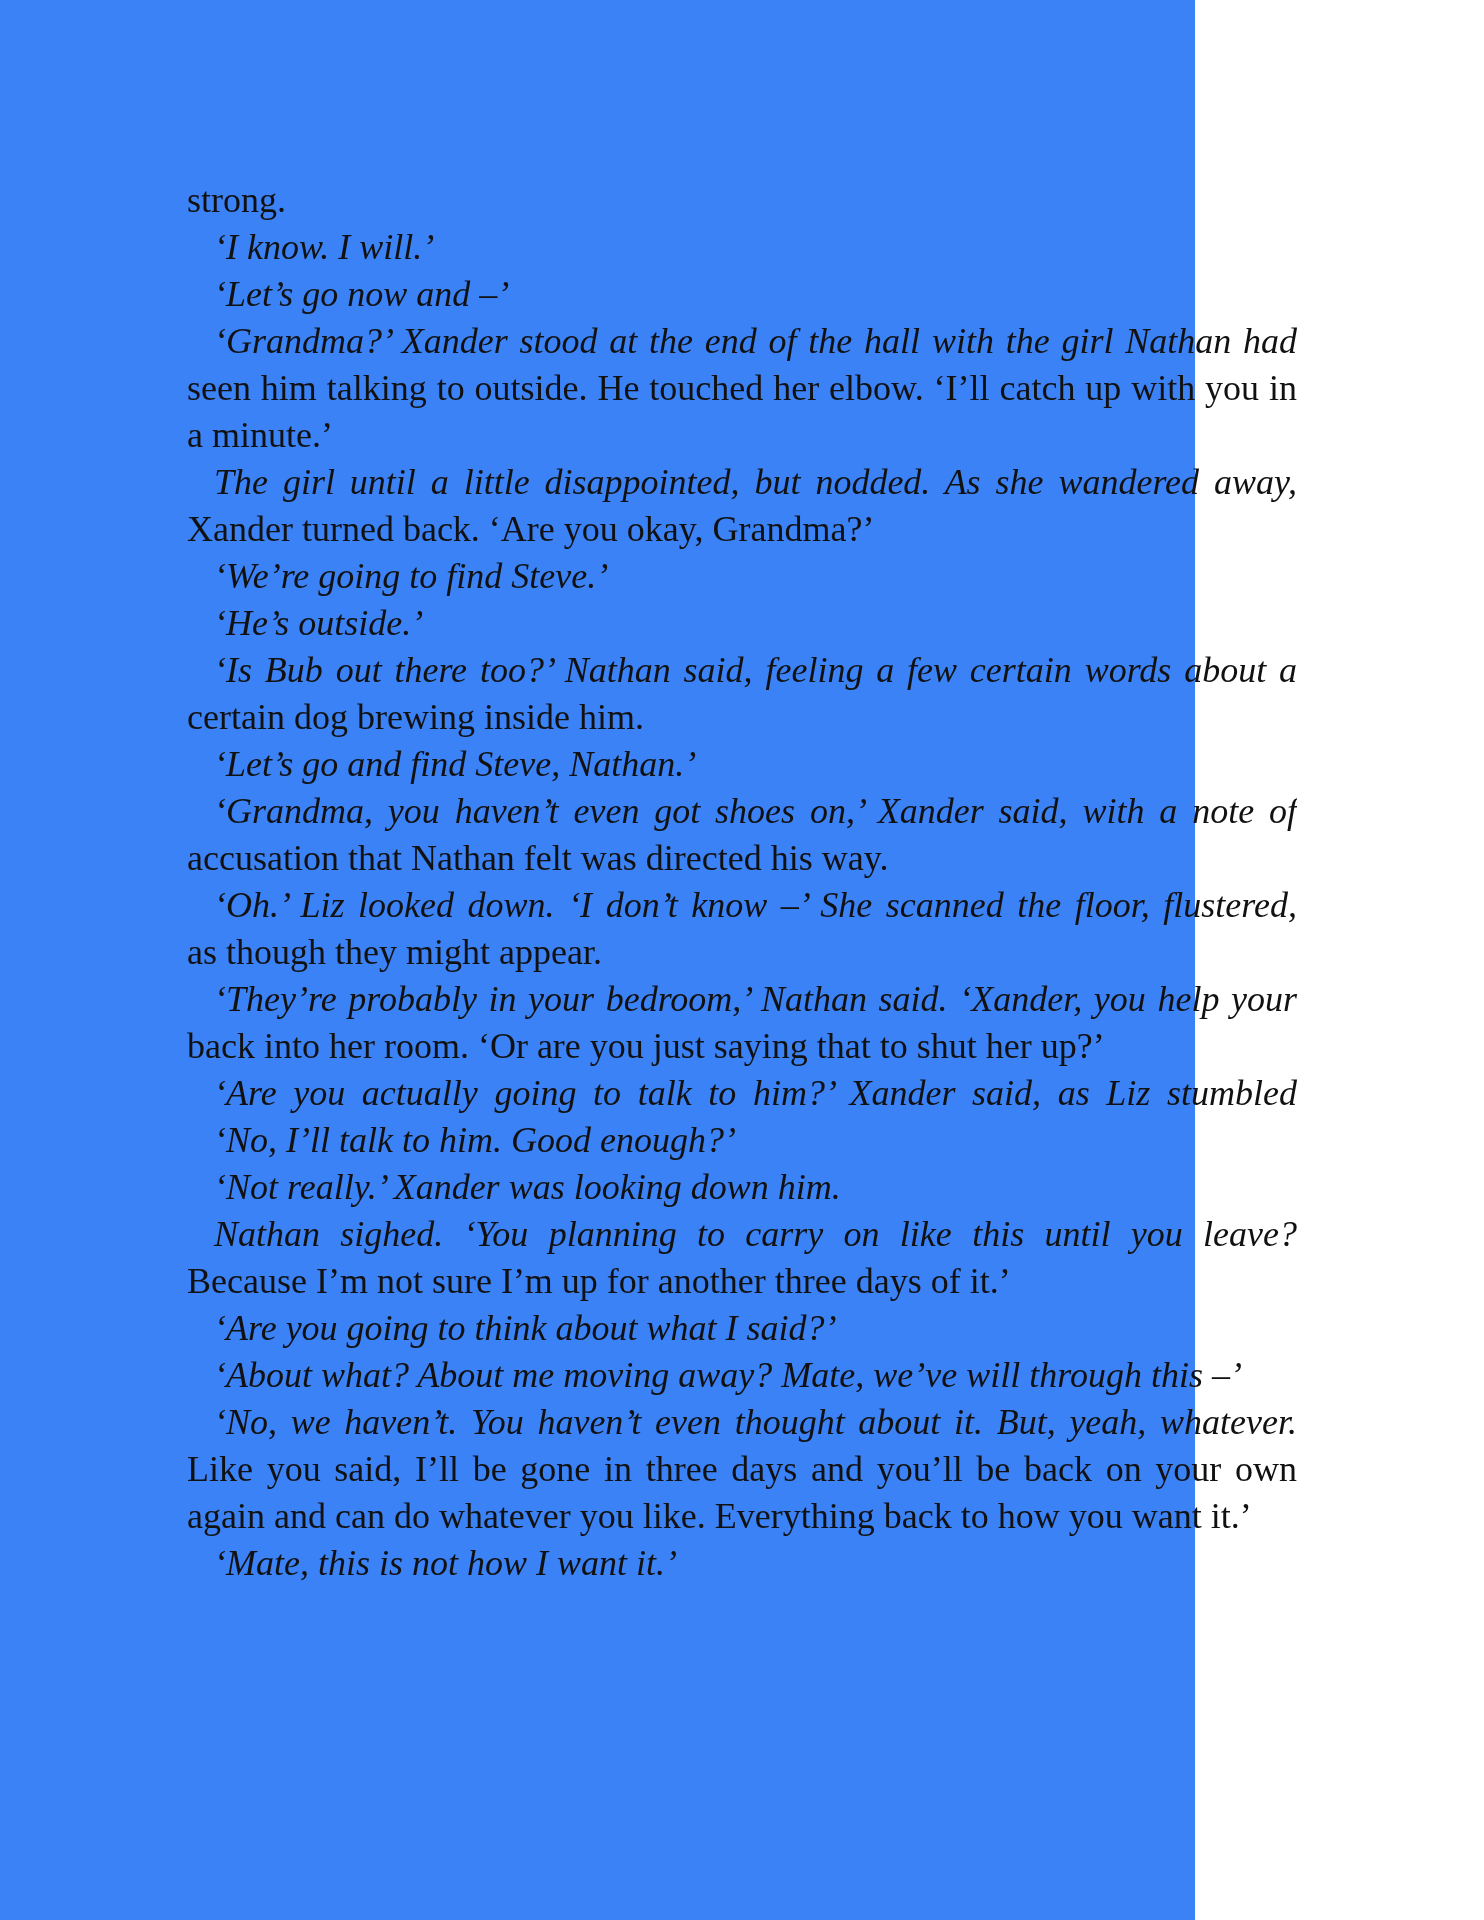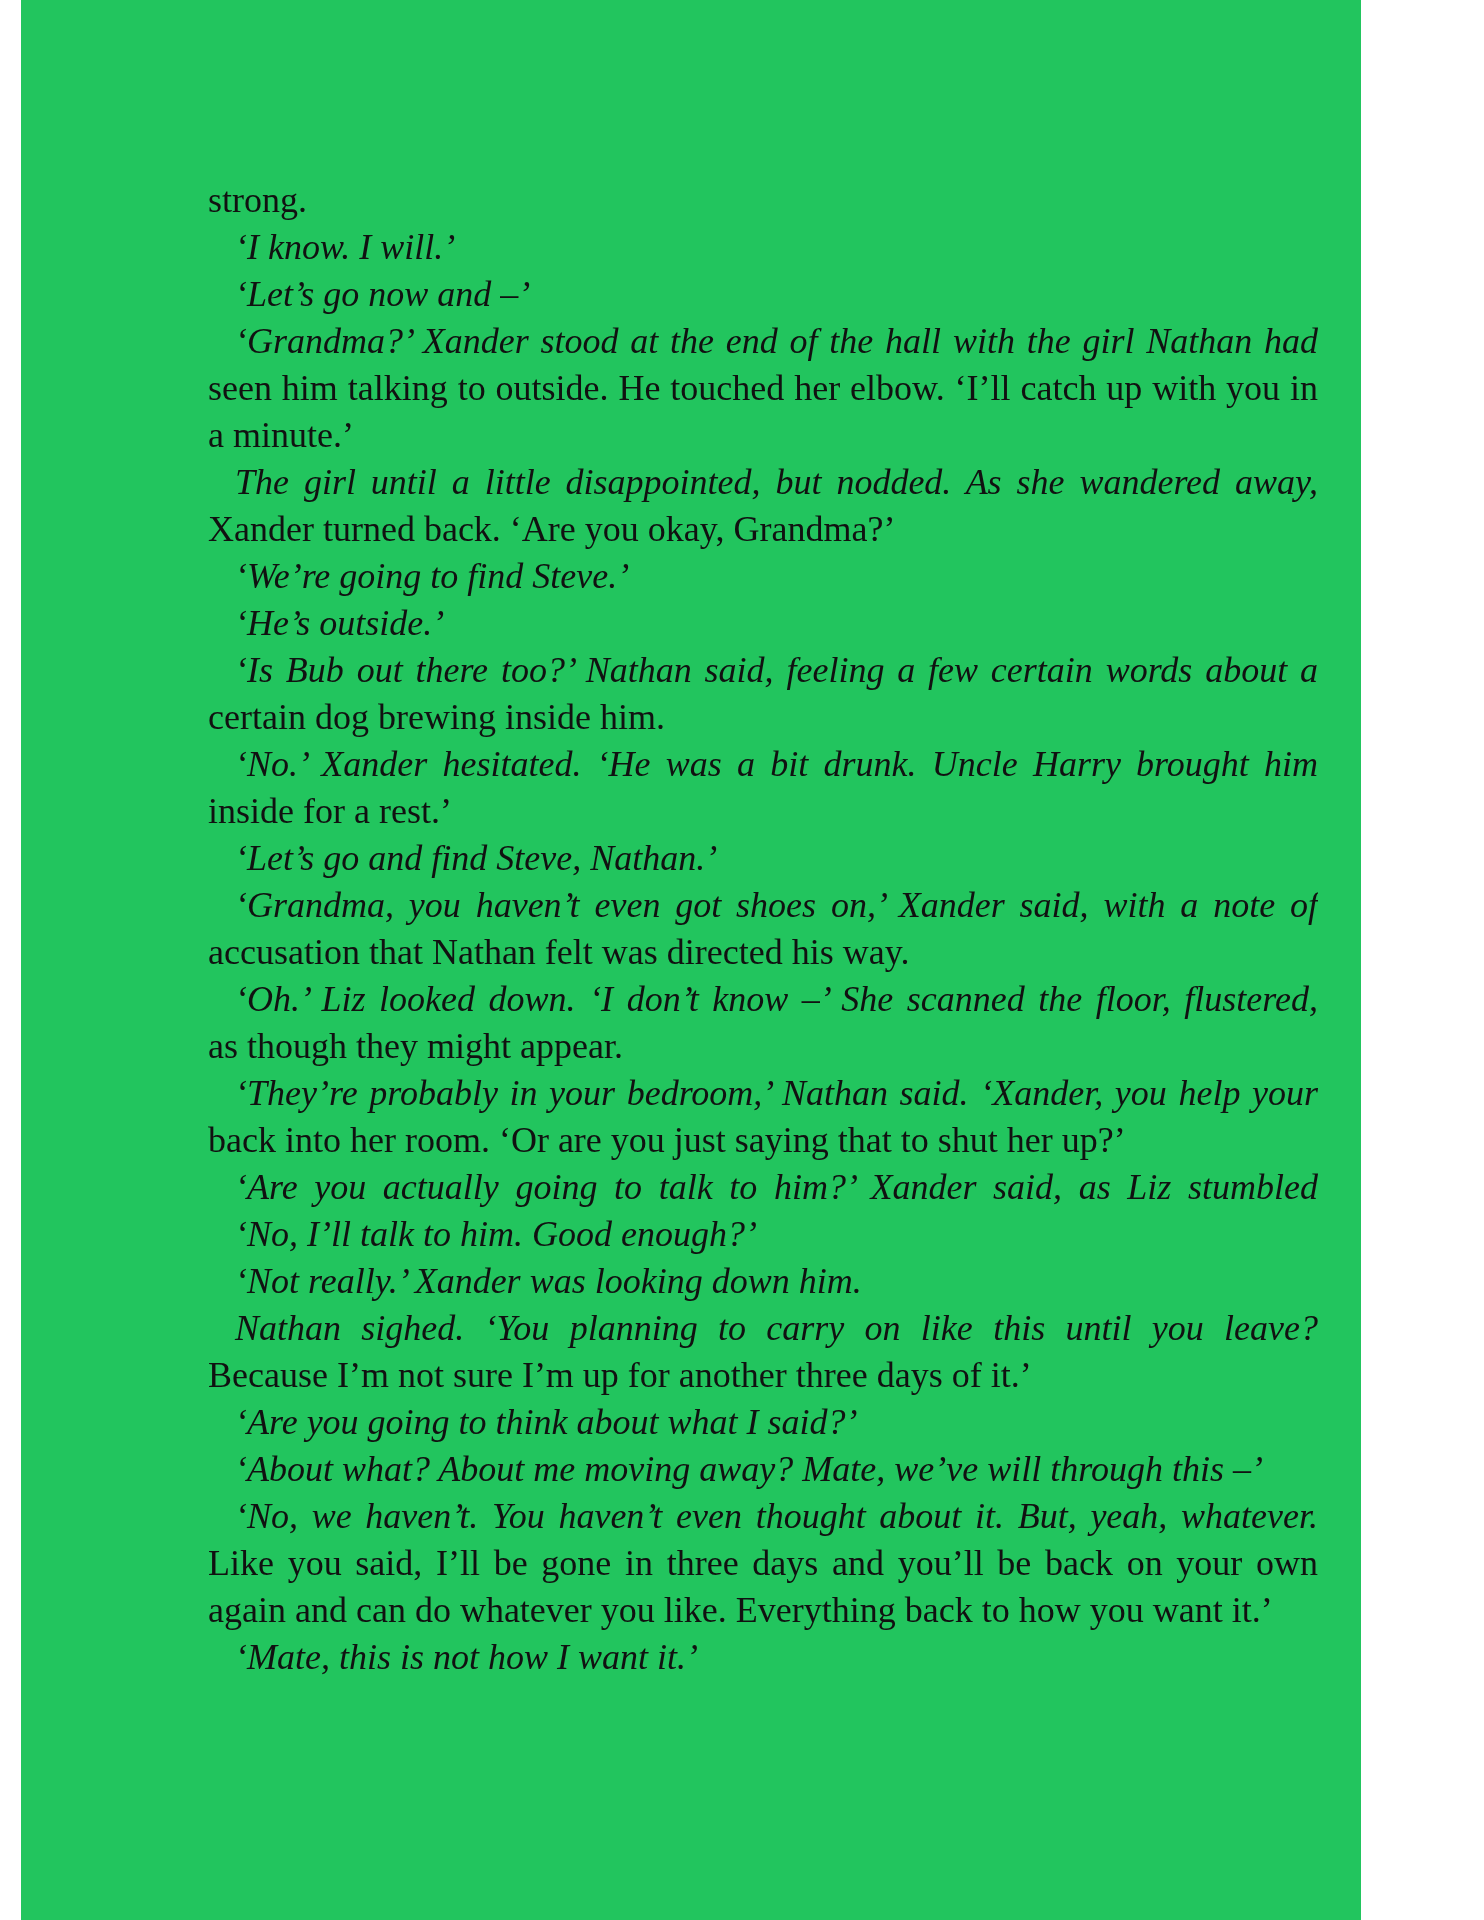--- a/index.html
+++ b/index.html
@@ -10,24 +10,23 @@
     body {
       width: 1484px;
       height: 1920px;
       position: relative;
       overflow: hidden;
     }
     .page {
       position: absolute;
       left: 0;
       top: 0;
-      width: 1340px;
+      width: 1195px;
       height: 1920px;
-      background: #22c55e;
-      margin-left: 21px;
+      background: #3b82f6;
     }
     .text-block {
       position: absolute;
       left: 187px;
       top: 177px;
       width: 1110px;
       font-family: "Liberation Serif", "DejaVu Serif", serif;
       font-size: 36px;
       line-height: 47px;
       color: #111111;
@@ -80,24 +79,20 @@
         <span class="line indent">‘We’re going to find Steve.’</span>
       </div>
       <div class="para">
         <span class="line indent">‘He’s outside.’</span>
       </div>
       <div class="para">
         <span class="line indent justify">‘Is Bub out there too?’ Nathan said, feeling a few certain words about a</span>
         <span class="line">certain dog brewing inside him.</span>
       </div>
       <div class="para">
-        <span class="line indent justify">‘No.’ Xander hesitated. ‘He was a bit drunk. Uncle Harry brought him</span>
-        <span class="line">inside for a rest.’</span>
-      </div>
-      <div class="para">
         <span class="line indent">‘Let’s go and find Steve, Nathan.’</span>
       </div>
       <div class="para">
         <span class="line indent justify">‘Grandma, you haven’t even got shoes on,’ Xander said, with a note of</span>
         <span class="line">accusation that Nathan felt was directed his way.</span>
       </div>
       <div class="para">
         <span class="line indent justify">‘Oh.’ Liz looked down. ‘I don’t know –’ She scanned the floor, flustered,</span>
         <span class="line">as though they might appear.</span>
       </div>

